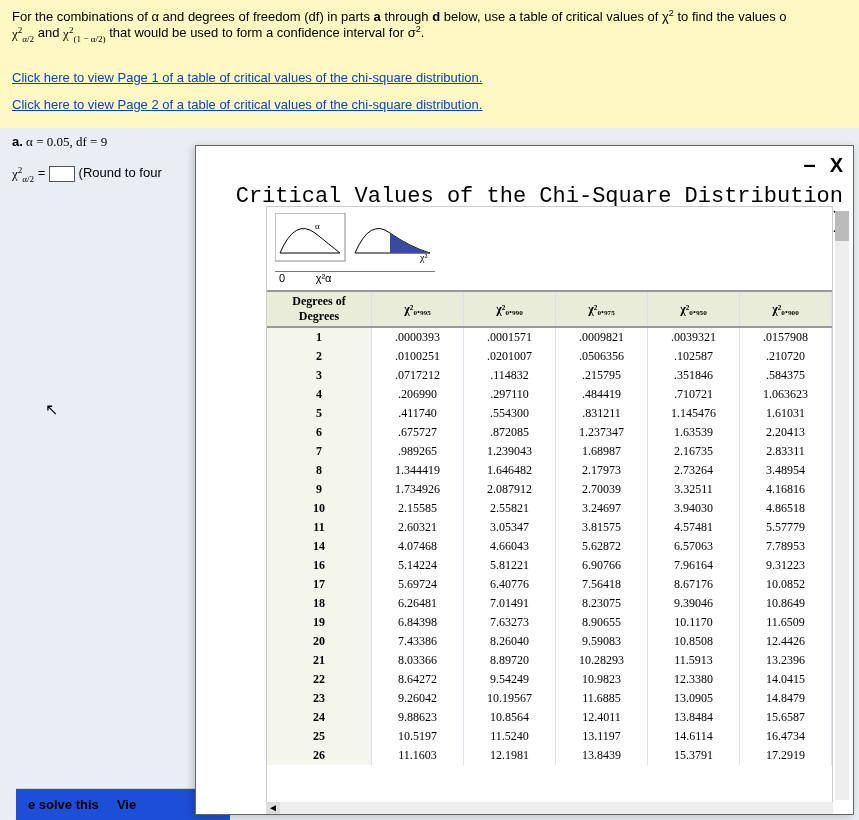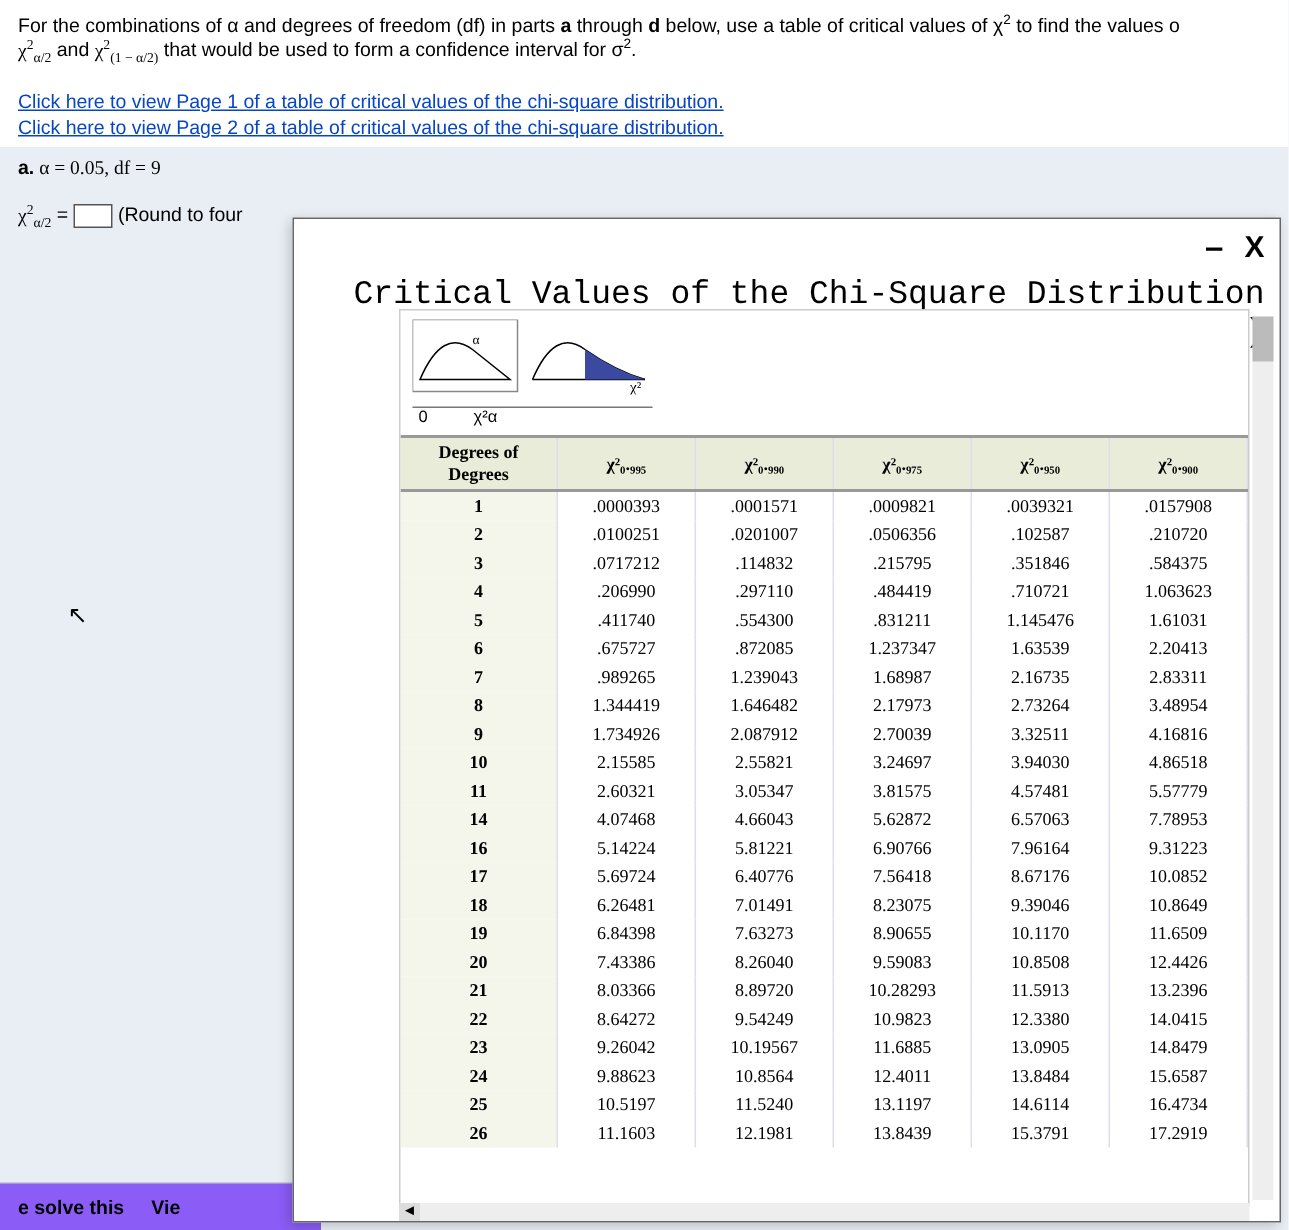--- a/index.html
+++ b/index.html
@@ -1,35 +1,35 @@
 <!DOCTYPE html>
 <html><head>
 <meta charset="utf-8">
 <style>
 body{margin:0;font-family:Arial,Helvetica,sans-serif;font-size:13px;color:#000;background:#e8eef4;width:859px;height:820px;overflow:hidden;position:relative}
-.top{padding:8px 12px 4px;background:#ffffff}
+.top{padding:8px 12px 4px;background:#fef9c3}
 .math{font-family:'Times New Roman',serif}
 sup{font-size:.7em}
 sub{font-size:.7em}
-.link{color:#0645c8;text-decoration:underline;cursor:pointer;display:block;margin:2px 0}
+.link{color:#0645c8;text-decoration:underline;cursor:pointer;display:block;margin:12px 0}
 .q{padding:6px 12px}
 .box{display:inline-block;width:24px;height:14px;border:1px solid #555;background:#fff;vertical-align:middle}
 .popup{position:absolute;left:195px;top:145px;right:5px;bottom:5px;background:#fff;border:1px solid #666;box-shadow:-2px 2px 8px rgba(0,0,0,.2)}
 .popup .bar{display:flex;justify-content:flex-end;align-items:center;padding:6px 10px}
 .dash{font-size:22px;font-weight:700;margin-right:14px;cursor:pointer}
 .xbtn{font-size:20px;font-weight:700;cursor:pointer}
 .ptitle{text-align:right;font-family:Liberation Mono, monospace;font-size:22px;padding:0 10px 10px}
 .tblwrap{position:absolute;left:70px;top:60px;right:20px;bottom:10px;overflow:auto;border:1px solid #ccc;background:#fff}
 .diagram{display:inline-block;margin:6px 8px}
 table{border-collapse:collapse;font-family:'Times New Roman',serif;font-size:12px;width:100%}
 th,td{padding:2px 6px;text-align:center;border-right:1px solid #dde}
 th{background:#e8ecd8;border-top:2px solid #999;border-bottom:2px solid #999}
 td.df{background:#f4f6ec;font-weight:700}
 .cursor{position:absolute;left:45px;top:400px;font-size:16px;pointer-events:none}
-.bottom{position:absolute;left:0;bottom:0;background:#8b5cf6;padding:8px 12px;font-weight:700;border-top:1px solid #ccc;width:190px}
+.bottom{position:absolute;left:16px;bottom:0;background:#1d4ed8;padding:8px 12px;font-weight:700;border-top:1px solid #ccc;width:190px}
 .scrollhint{position:absolute;top:65px;right:4px;bottom:14px;width:14px;background:#eee}
 .scrollthumb{position:absolute;top:0;width:14px;height:30px;background:#bbb}
 .scrollh{position:absolute;left:70px;right:20px;bottom:0;height:12px;background:#eee}
 .arrow{position:absolute;left:0;bottom:0;width:14px;height:12px;font-size:10px;text-align:center;line-height:12px;background:#ddd}
 </style>
 </head>
 <body>
 
 <div class="top">
   <span>For the combinations of α and degrees of freedom (df) in parts </span><b>a</b><span> through </span><b>d</b><span> below, use a table of critical values of χ</span><sup>2</sup><span> to find the values o</span><br>

